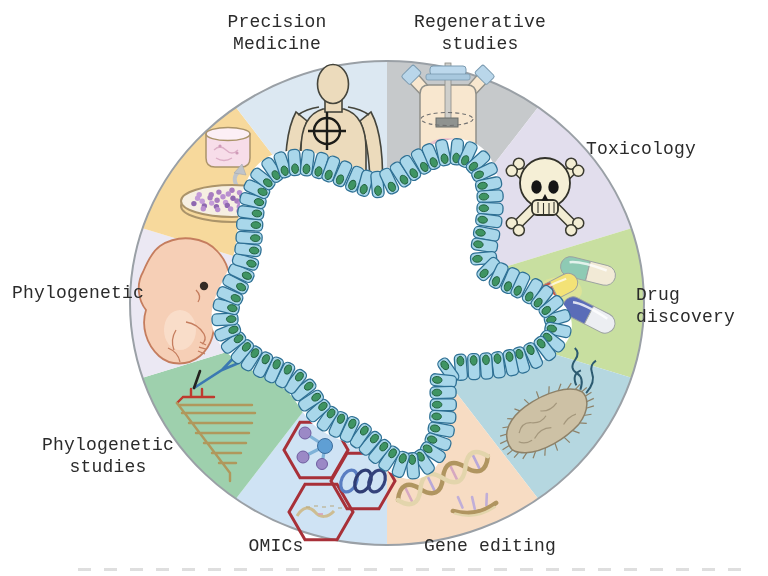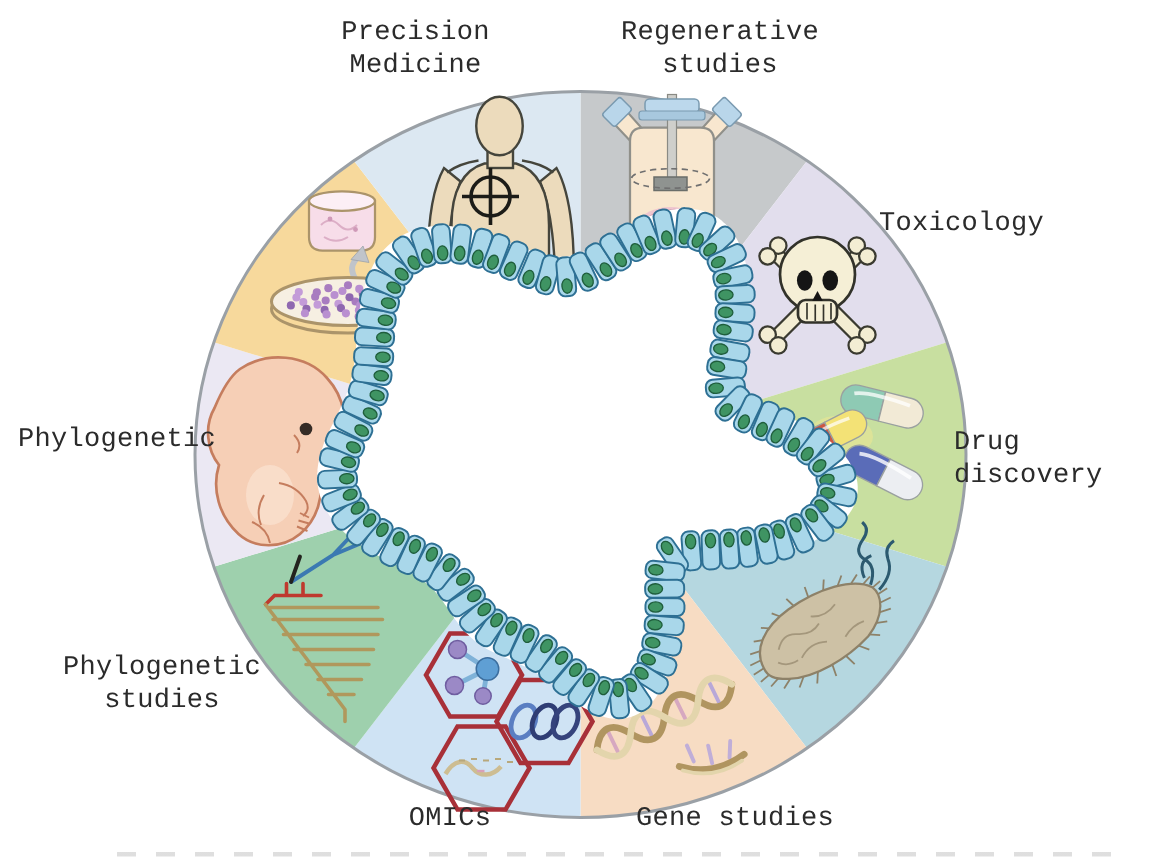--- a/index.html
+++ b/index.html
@@ -8,21 +8,21 @@
   #fig-svg{position:absolute;left:0;top:0;}
   .seg-label{position:absolute;font-size:18px;line-height:1.22;color:#2b2b2b;
              white-space:pre-line;letter-spacing:.2px;}
   .ctr{text-align:center;}
   .lbl-precision{left:197px;top:12px;width:160px;}
   .lbl-regenerative{left:400px;top:12px;width:160px;}
   .lbl-toxicology{left:586px;top:139px;width:130px;}
   .lbl-drug{left:636px;top:285px;width:140px;}
   .lbl-host{left:577px;top:434px;width:152px;}
   .lbl-gene{left:410px;top:536px;width:160px;}
-  .lbl-omics{left:220px;top:536px;width:160px;}
+  .lbl-omics{left:196px;top:536px;width:160px;}
   .lbl-phylo{left:28px;top:435px;width:160px;}
   .lbl-develop{left:12px;top:283px;width:130px;}
   .lbl-disease{left:33px;top:129px;width:160px;}
   .bottom-artifact{position:absolute;left:78px;top:568px;width:664px;height:3px;opacity:.55;
     background:repeating-linear-gradient(90deg,#c4c4c4 0 13px,transparent 13px 26px);}
 </style>
 </head>
 <body>
 
 <div id="stage">
@@ -613,20 +613,20 @@
         </g>
       </g>
 </svg>
 
 <div class="seg-label ctr lbl-precision">Precision
 Medicine</div>
 <div class="seg-label ctr lbl-regenerative">Regenerative
 studies</div>
 <div class="seg-label lbl-toxicology">Toxicology</div>
 <div class="seg-label lbl-drug">Drug discovery</div>
-<div class="seg-label ctr lbl-gene">Gene studies</div>
+<div class="seg-label ctr lbl-gene">Gene editing</div>
 <div class="seg-label ctr lbl-omics">OMICs</div>
 <div class="seg-label ctr lbl-phylo">Phylogenetic
 studies</div>
 <div class="seg-label lbl-develop">Phylogenetic</div>
 
 <div class="bottom-artifact"></div>
 </div>
 
 </body></html>

